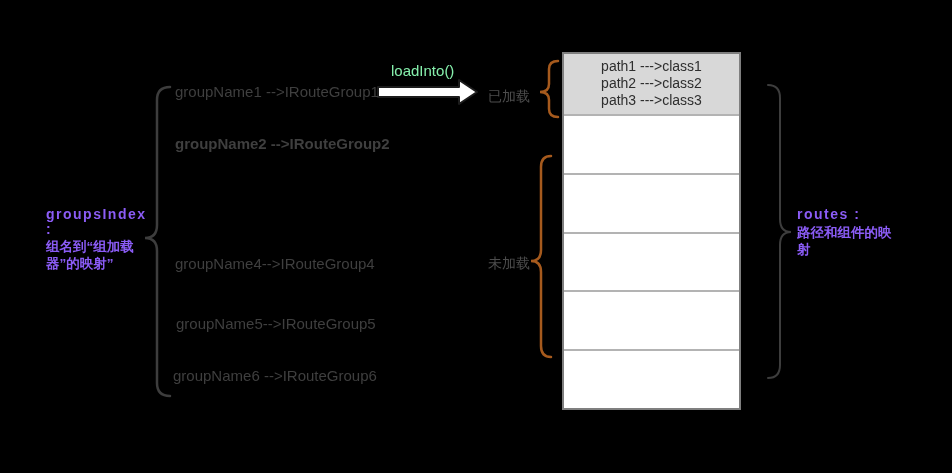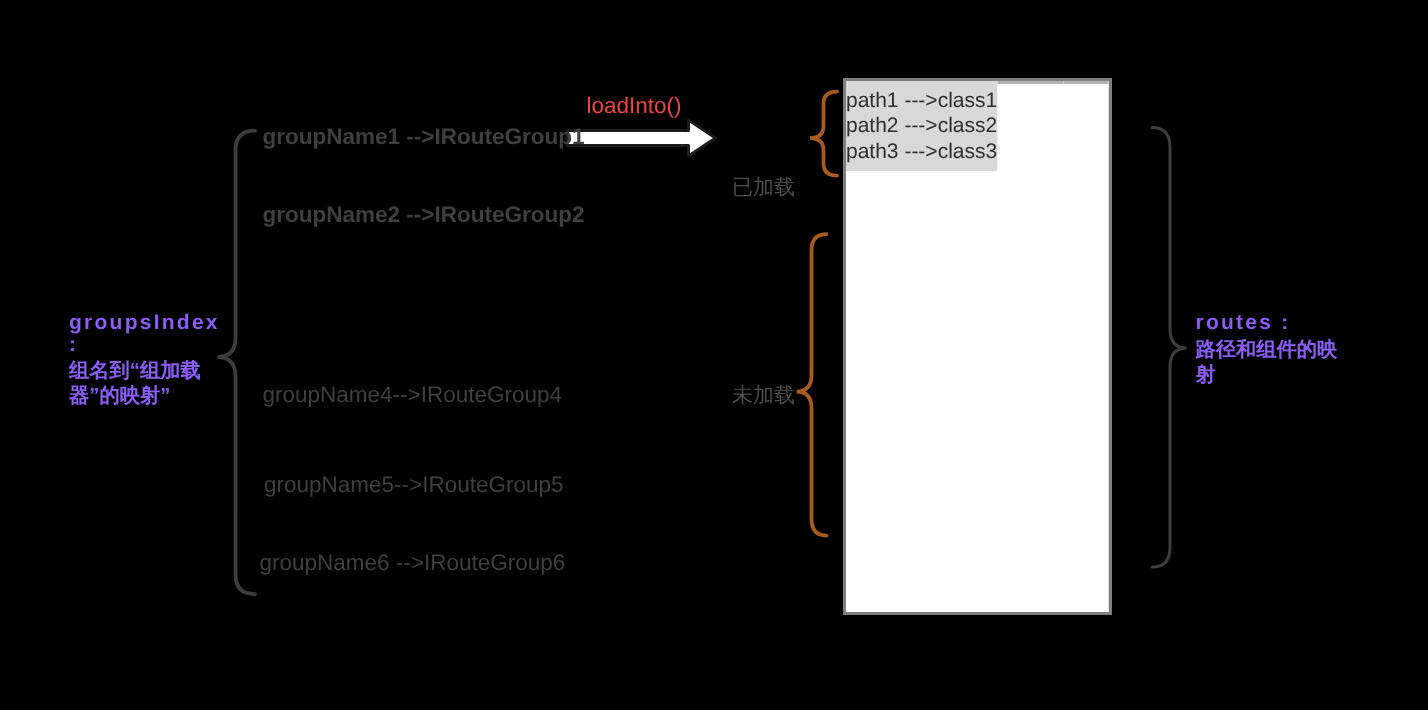--- a/index.html
+++ b/index.html
@@ -18,34 +18,34 @@
   .side-title{font-size:14px;letter-spacing:1.5px;line-height:16px;}
   .side-colon{font-size:14px;line-height:14px;}
   .side-desc{font-size:13.5px;line-height:17px;margin-top:2px;}
   .left-label{left:46px;top:206px;width:104px;}
   .right-label{left:797px;top:206px;width:100px;}
 
   
   .group-row{color:#3f3f3f;font-size:15px;line-height:15px;white-space:nowrap;}
 
   
-  .load-into{left:391px;top:63px;color:#ef4444;font-size:15px;line-height:15px;}
+  .load-into{left:391px;top:63px;color:#86efac;font-size:15px;line-height:15px;}
 
   
   .status{color:#4d4d4d;font-size:14px;line-height:15px;white-space:nowrap;}
-  .loaded-lbl{left:488px;top:89px;margin-top:28px;}
+  .loaded-lbl{left:488px;top:89px;}
   .unloaded-lbl{left:488px;top:256px;}
 
   
   .routes-table{
     left:562px;top:52px;width:179px;height:358px;
     background:#ffffff;
     border:2px solid #7f7f7f;
     box-sizing:border-box;
-    display:flex;
+    display:flex;flex-direction:column;
   }
   .cell-loaded{
     flex:none;height:60px;background:#d8d8d8;
     color:#2e2e2e;font-size:14px;line-height:17px;
     text-align:center;padding-top:4px;box-sizing:border-box;
     white-space:nowrap;
   }
   .cell-empty{flex:1;background:#ffffff;border-top:2px solid #b3b3b3;}
 </style>
 </head>
@@ -65,21 +65,21 @@
 
     <polygon points="378,87 459,87 459,80 477,92 459,104 459,97 378,97" fill="#ffffff" stroke="#1c1c1c" stroke-width="2" stroke-linejoin="round"></polygon>
   </svg>
 
   <div class="abs left-label side-label">
     <div class="side-title">groupsIndex</div>
     <div class="side-colon">:</div>
     <div class="side-desc">组名到“组加载器”的映射”</div>
   </div>
 
-  <div class="abs group-row" style="left:175px;top:84px;font-weight:bold;">groupName1 --&gt;IRouteGroup1</div>
+  <div class="abs group-row" style="left:175px;top:84px;">groupName1 --&gt;IRouteGroup1</div>
   <div class="abs group-row" style="left:175px;top:136px;font-weight:bold;">groupName2 --&gt;IRouteGroup2</div>
   <div class="abs group-row" style="left:175px;top:256px;">groupName4--&gt;IRouteGroup4</div>
   <div class="abs group-row" style="left:176px;top:316px;">groupName5--&gt;IRouteGroup5</div>
   <div class="abs group-row" style="left:173px;top:368px;">groupName6 --&gt;IRouteGroup6</div>
 
   <div class="abs load-into">loadInto()</div>
 
   <div class="abs status loaded-lbl">已加载</div>
   <div class="abs status unloaded-lbl">未加载</div>
 

